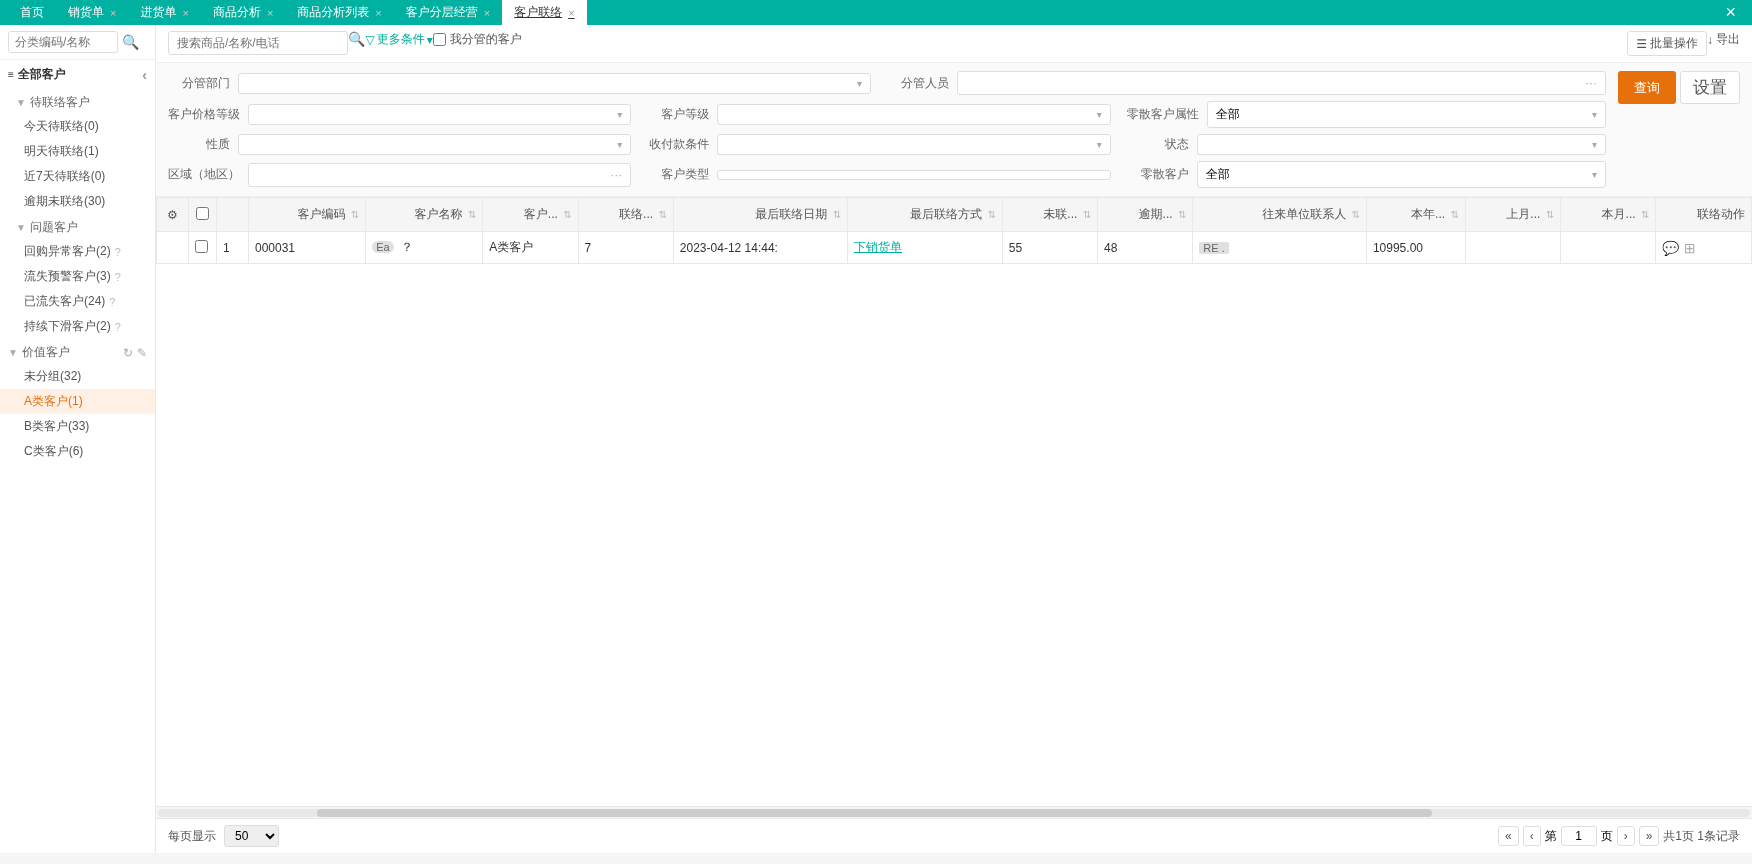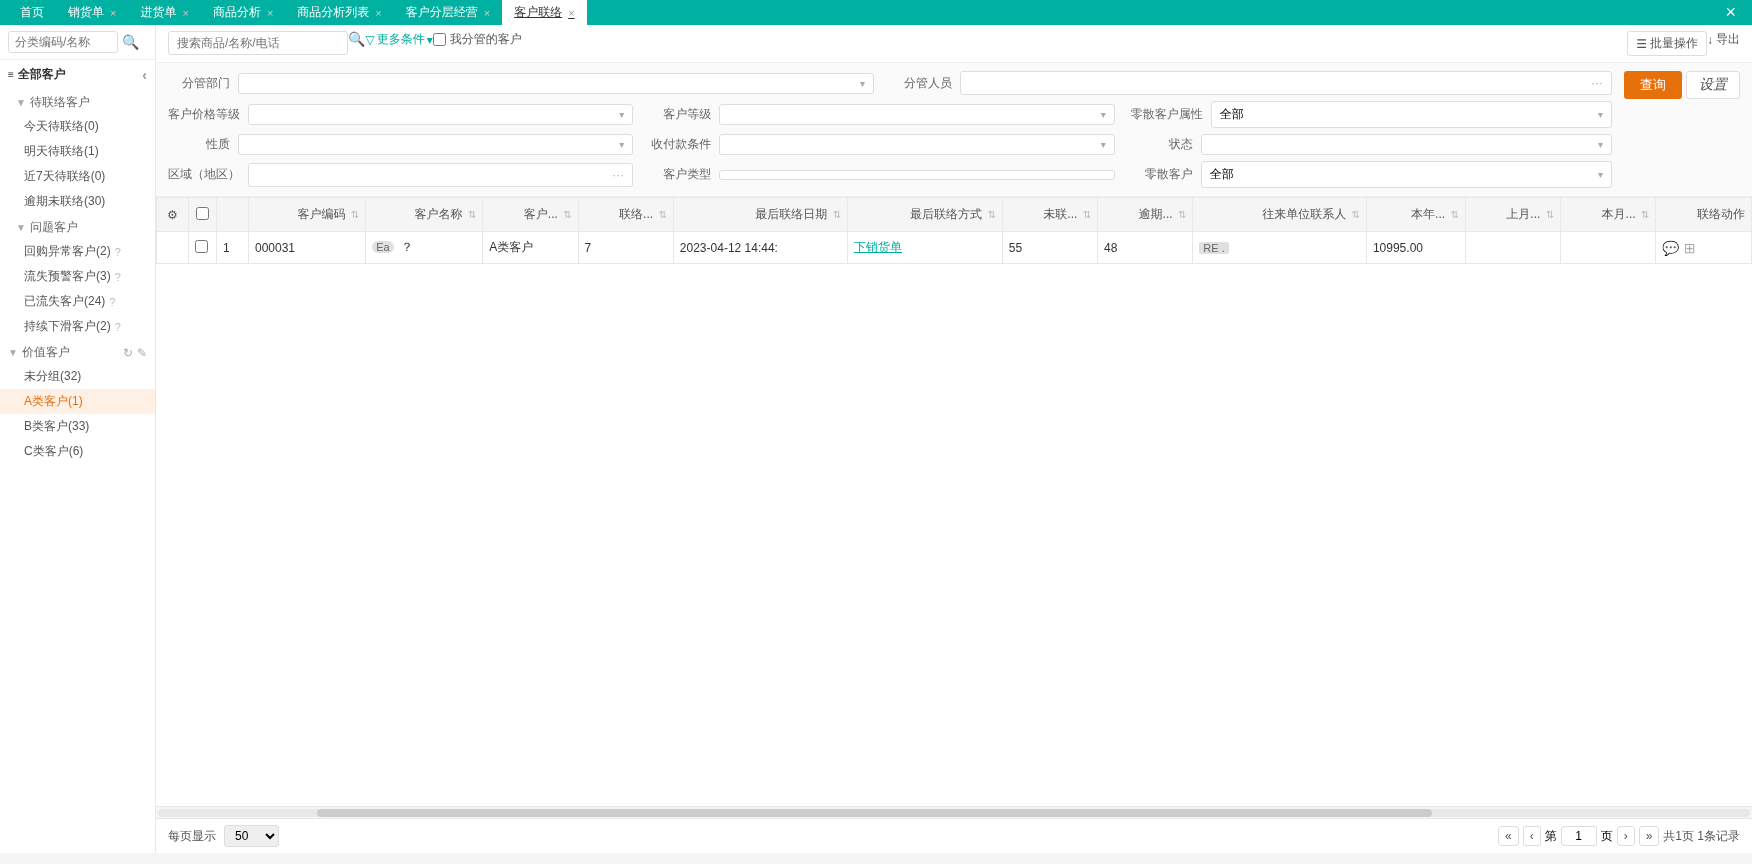--- a/index.html
+++ b/index.html
@@ -53,21 +53,21 @@
     .advanced-filters { padding: 8px 12px; border-bottom: 1px solid #f0f0f0; background: #fafafa; }
     .filter-row { display: flex; align-items: center; margin-bottom: 6px; gap: 0; }
     .filter-row:last-child { margin-bottom: 0; }
     .filter-cell { display: flex; align-items: center; flex: 1; min-width: 0; }
     .filter-label { color: #666; white-space: nowrap; min-width: 70px; text-align: right; padding-right: 8px; }
     .filter-input { border: 1px solid #ddd; border-radius: 3px; padding: 4px 8px; flex: 1; font-size: 12px; min-width: 0; background: #fff; display: flex; align-items: center; justify-content: space-between; cursor: pointer; }
     .filter-input .arrow { color: #aaa; font-size: 10px; }
     .filter-input .dots { color: #aaa; }
     .filter-actions { display: flex; flex-direction: row; gap: 4px; padding-left: 12px; align-self: flex-start; }
     .btn-query { background: #e6700a; color: #fff; border: none; border-radius: 3px; padding: 5px 16px; cursor: pointer; font-size: 13px; }
-    .btn-settings { background: #fff; color: #555; border: 1px solid #ddd; border-radius: 3px; padding: 4px 12px; cursor: pointer; font-size: 14px; font-style: italic; }
+    .btn-settings { background: #fff; color: #555; border: 1px solid #ddd; border-radius: 3px; padding: 4px 12px; cursor: pointer; font-size: 17px; }
 
     
     .table-container { flex: 1; overflow: auto; padding: 0; }
     table { width: 100%; border-collapse: collapse; }
     thead tr { background: #f5f5f5; }
     th { padding: 8px 6px; border: 1px solid #e8e8e8; color: #555; font-weight: normal; text-align: right; white-space: nowrap; font-size: 12px; position: relative; }
     th .col-sort { color: #bbb; margin-left: 2px; font-size: 10px; }
     td { padding: 7px 6px; border: 1px solid #e8e8e8; color: #333; font-size: 12px; white-space: nowrap; }
     .link-text { color: #00b0a0; cursor: pointer; text-decoration: underline; }
     .th-gear { width: 32px; text-align: center; }

